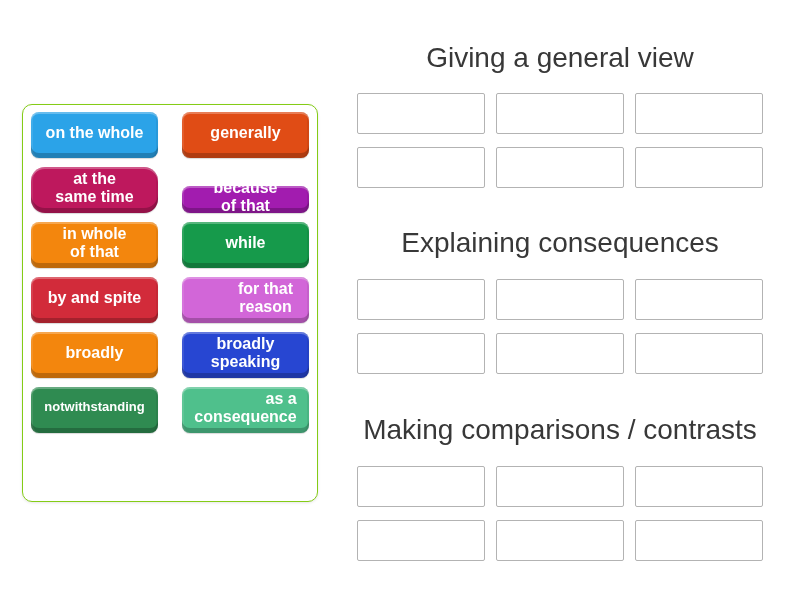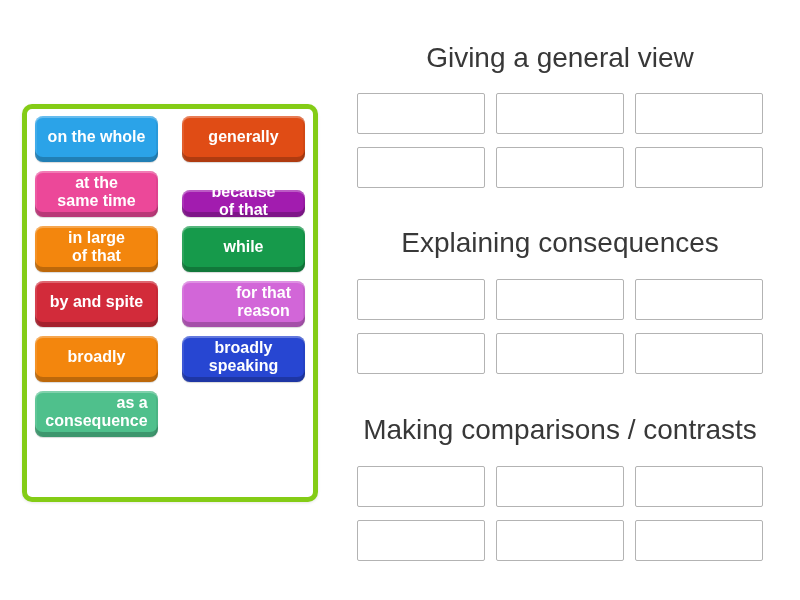--- a/index.html
+++ b/index.html
@@ -18,21 +18,21 @@
 
   
   .tile-panel {
     position: absolute;
     left: 22px;
     top: 104px;
     width: 296px;
     height: 398px;
     box-sizing: border-box;
     background: #ffffff;
-    border: 5px solid #84cc16;
+    border: 1px solid #84cc16;
     border-radius: 10px;
     box-shadow: 0 1px 3px rgba(0,0,0,0.10);
     padding: 7px 8px;
     display: grid;
     grid-template-columns: 1fr 1fr;
     grid-auto-rows: 46px;
     gap: 9px 24px;
     align-content: start;
   }
   .tile {
@@ -96,33 +96,34 @@
   }
 </style>
 </head>
 <body>
 
 <div class="stage">
 
   <div class="tile-panel">
     <div class="tile" style="background-color: rgb(43, 163, 232);">on the whole</div>
     <div class="tile" style="background-color: rgb(224, 76, 21);">generally</div>
-    <div class="tile" style="background-color: #ec4899;">at the
+    <div class="tile" style="background-color: #be185d; border-radius: 14px;">at the
 same time</div>
     <div class="tile" style="background-color: #a21caf; margin-top: 19px;">because
 of that</div>
-    <div class="tile" style="background-color: rgb(243, 134, 13);">in large
+    <div class="tile" style="background-color: rgb(243, 134, 13);">in whole
 of that</div>
     <div class="tile" style="background-color: rgb(22, 154, 75);">while</div>
     <div class="tile" style="background-color: rgb(210, 43, 58);">by and spite</div>
     <div class="tile" style="background-color: rgb(210, 102, 216); padding-left: 44px;">for that
 reason</div>
     <div class="tile" style="background-color: rgb(243, 134, 13);">broadly</div>
     <div class="tile" style="background-color: rgb(39, 70, 210);">broadly
 speaking</div>
+    <div class="tile small" style="background-color: rgb(47, 139, 81);">notwithstanding</div>
     <div class="tile" style="background-color: rgb(79, 192, 140); text-align: right;">as a
 consequence</div>
   </div>
 
   <h2 class="group-title" id="title-1">Giving a general view</h2>
   <div class="slot-grid" id="slots-1">
     <div class="slot"></div>
     <div class="slot"></div>
     <div class="slot"></div>
     <div class="slot"></div>

